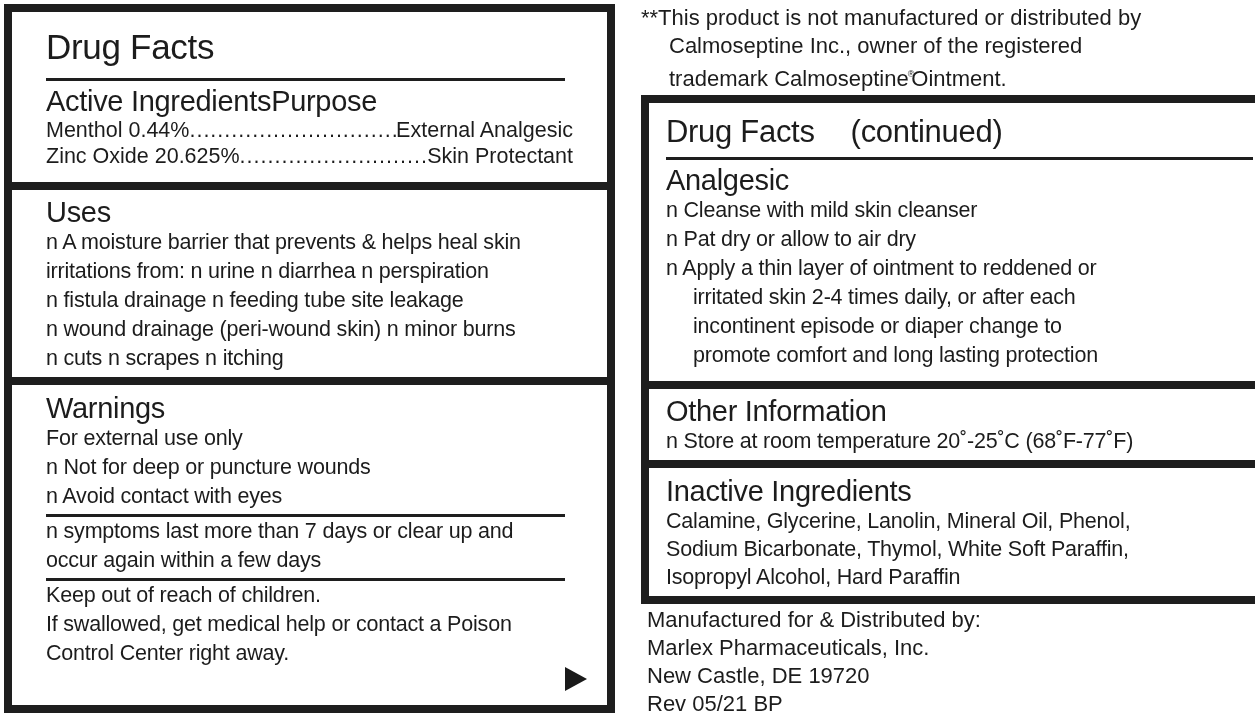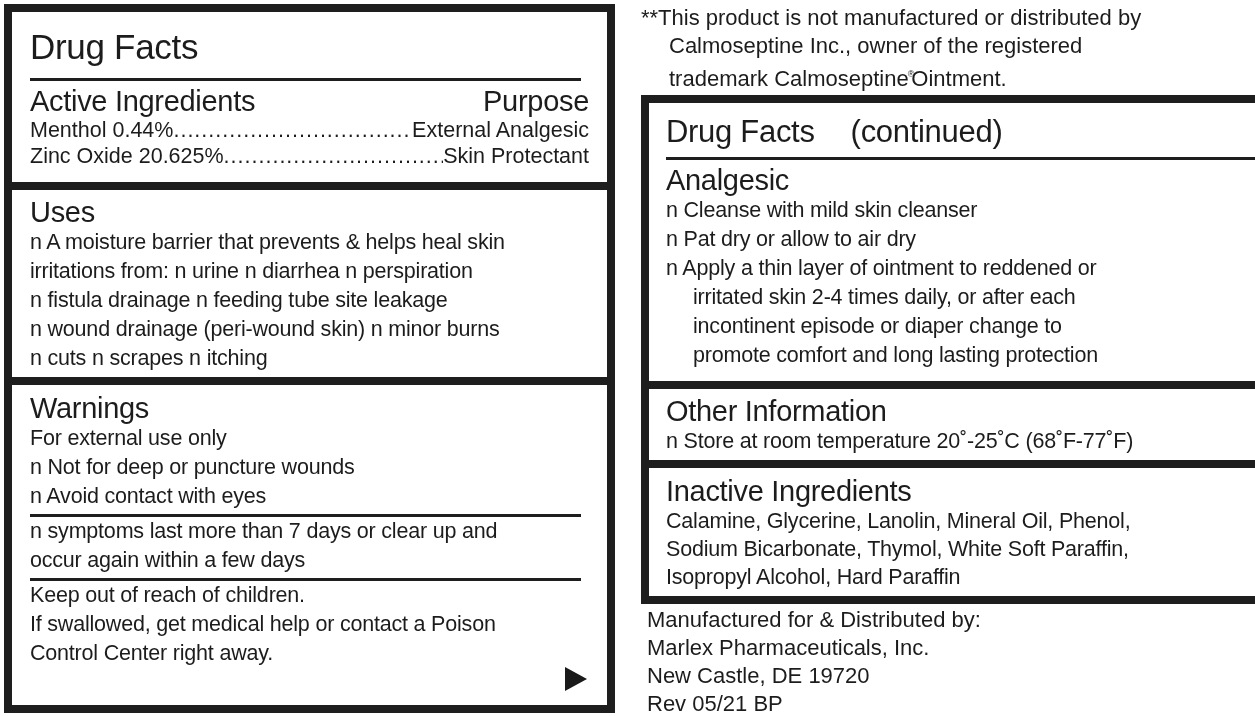--- a/index.html
+++ b/index.html
@@ -8,31 +8,31 @@
     font-family: "Liberation Sans", "DejaVu Sans", sans-serif;
     color: #1c1c1c;
   }
   .panel {
     position: absolute; box-sizing: border-box;
     border: 8px solid #1e1e1e; background: #fff;
   }
   #left { left: 4px; top: 4px; width: 611px; height: 709px; }
   #right { left: 641px; top: 95px; width: 664px; height: 509px; }
 
-  .sec { position: absolute; left: 0; right: 0; box-sizing: border-box; padding: 0 18px; }
+  .sec { position: absolute; left: 0; right: 0; box-sizing: border-box; padding: 0 34px; }
   .thick { position: absolute; left: 0; right: 0; height: 8px; background: #1e1e1e; }
   .rule { height: 3px; background: #1e1e1e; margin-right: 0; }
 
   .title { font-size: 35px; line-height: 42px; letter-spacing: -0.3px; }
   .head { font-size: 29px; line-height: 32px; letter-spacing: -0.3px; }
   .body { font-size: 21.5px; line-height: 29px; white-space: nowrap; letter-spacing: -0.2px; }
   .row { display: flex; align-items: baseline; font-size: 21.5px; line-height: 26px; white-space: nowrap; }
   .row .fill { flex: 1; overflow: hidden; white-space: nowrap; letter-spacing: 1px; }
   .row .fill::after { content: "........................................................................................................................"; }
-  .hdrow { display: flex; justify-content: space-between; align-items: baseline; gap: 20px; }
+  .hdrow { display: flex; justify-content: flex-start; align-items: baseline; }
   .indent { padding-left: 27px; }
   .arrow {
     position: absolute; right: 20px; bottom: 14px; width: 0; height: 0;
     border-top: 12px solid transparent; border-bottom: 12px solid transparent;
     border-left: 22px solid #1a1a1a;
   }
   .footnote { position: absolute; left: 641px; top: 4px; font-size: 22px; line-height: 28px; white-space: nowrap; }
   .footnote .cont { padding-left: 28px; }
   .reg { font-size: 9px; vertical-align: 9px; margin: 0 -3px 0 -1px; }
   .mfg { position: absolute; left: 647px; top: 606px; font-size: 22px; line-height: 28px; white-space: nowrap; }

